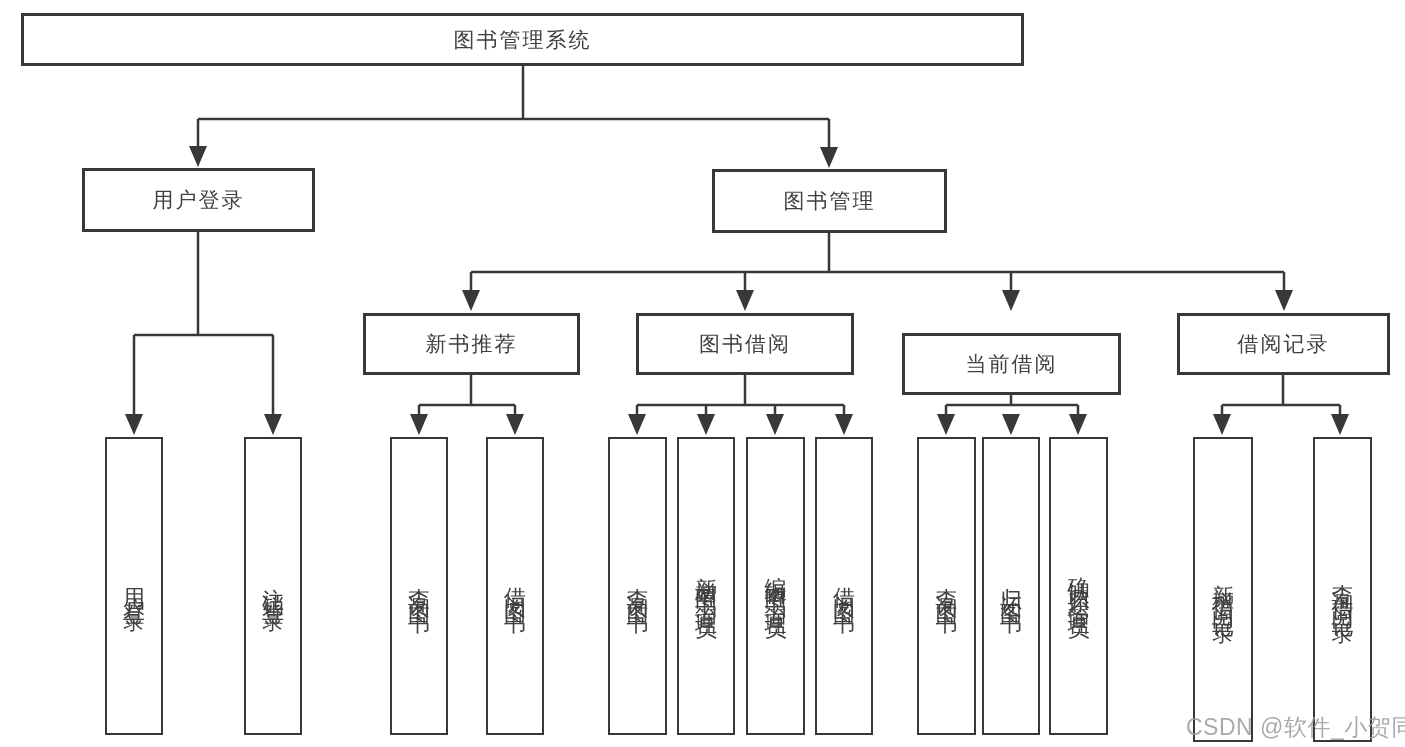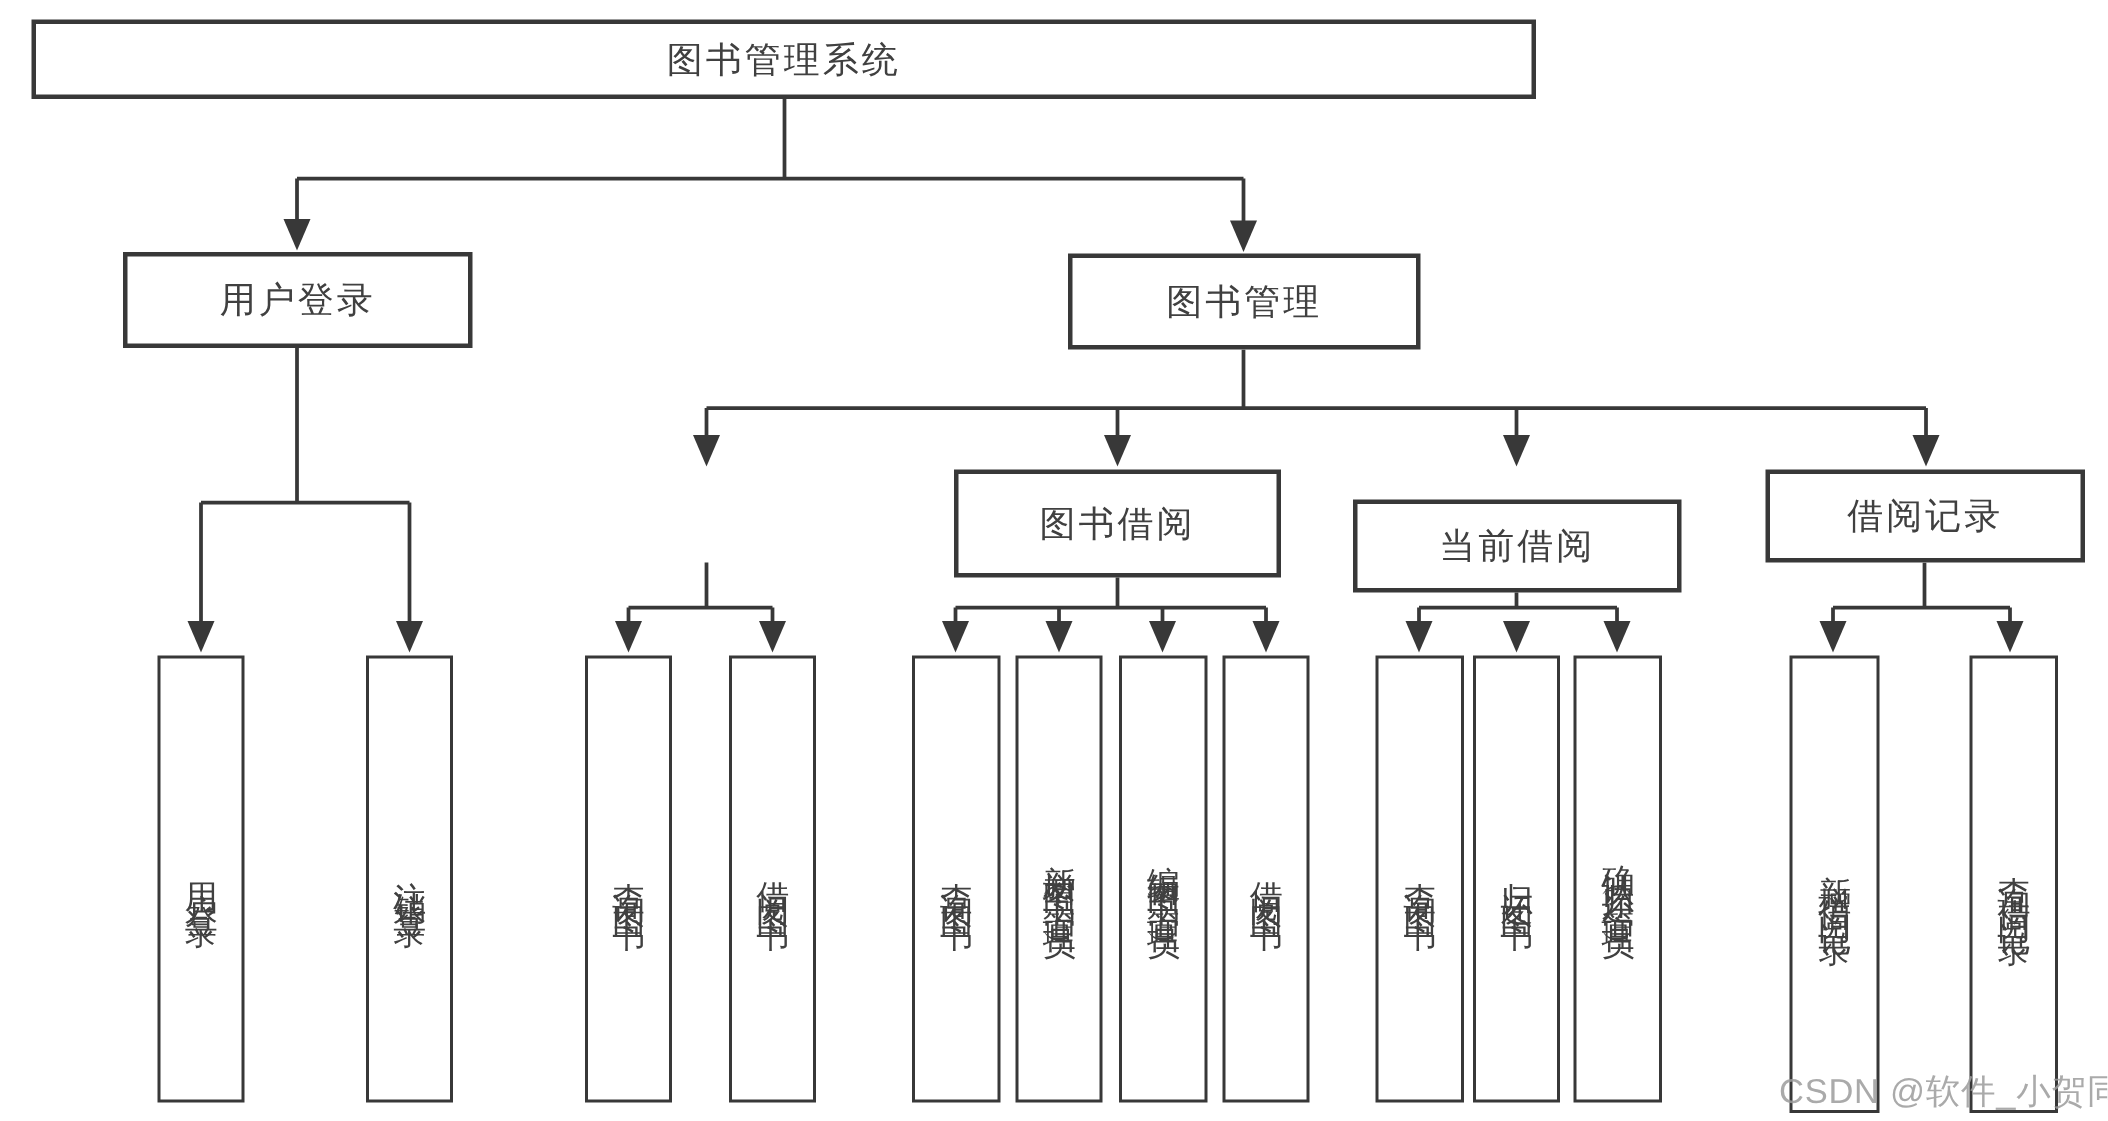--- a/index.html
+++ b/index.html
@@ -18,21 +18,21 @@
   }
   .hbox {
     position: absolute;
     box-sizing: border-box;
     border: 3px solid #383838;
     background: #ffffff;
     display: flex;
     align-items: center;
     justify-content: center;
     color: #404040;
-    font-size: 24px;
+    font-size: 21px;
     letter-spacing: 2px;
     white-space: nowrap;
   }
   .vbox {
     position: absolute;
     box-sizing: border-box;
     border: 2.5px solid #383838;
     background: #ffffff;
     display: flex;
     align-items: center;
@@ -100,21 +100,24 @@
     <span>图书管理系统</span>
   </div>
 
   <div class="hbox" style="left:82px; top:168px; width:233px; height:64px;">
     <span>用户登录</span>
   </div>
   <div class="hbox" style="left:712px; top:169px; width:235px; height:64px;">
     <span>图书管理</span>
   </div>
 
-  <div class="hbox" style="left:636px; top:313px; width:218px; height:72px;font-family:Liberation Mono, monospace;">
+  <div class="hbox" style="left:363px; top:313px; width:217px; height:62px;">
+    <span>新书推荐</span>
+  </div>
+  <div class="hbox" style="left:636px; top:313px; width:218px; height:62px;font-family:Liberation Mono, monospace;">
     <span>图书借阅</span>
   </div>
   <div class="hbox" style="left:902px; top:313px; width:219px; height:62px;margin-top:20px;">
     <span>当前借阅</span>
   </div>
   <div class="hbox" style="left:1177px; top:313px; width:213px; height:62px;">
     <span>借阅记录</span>
   </div>
 
   <div class="vbox" style="left:105px; top:437px; width:58px; height:298px;">

